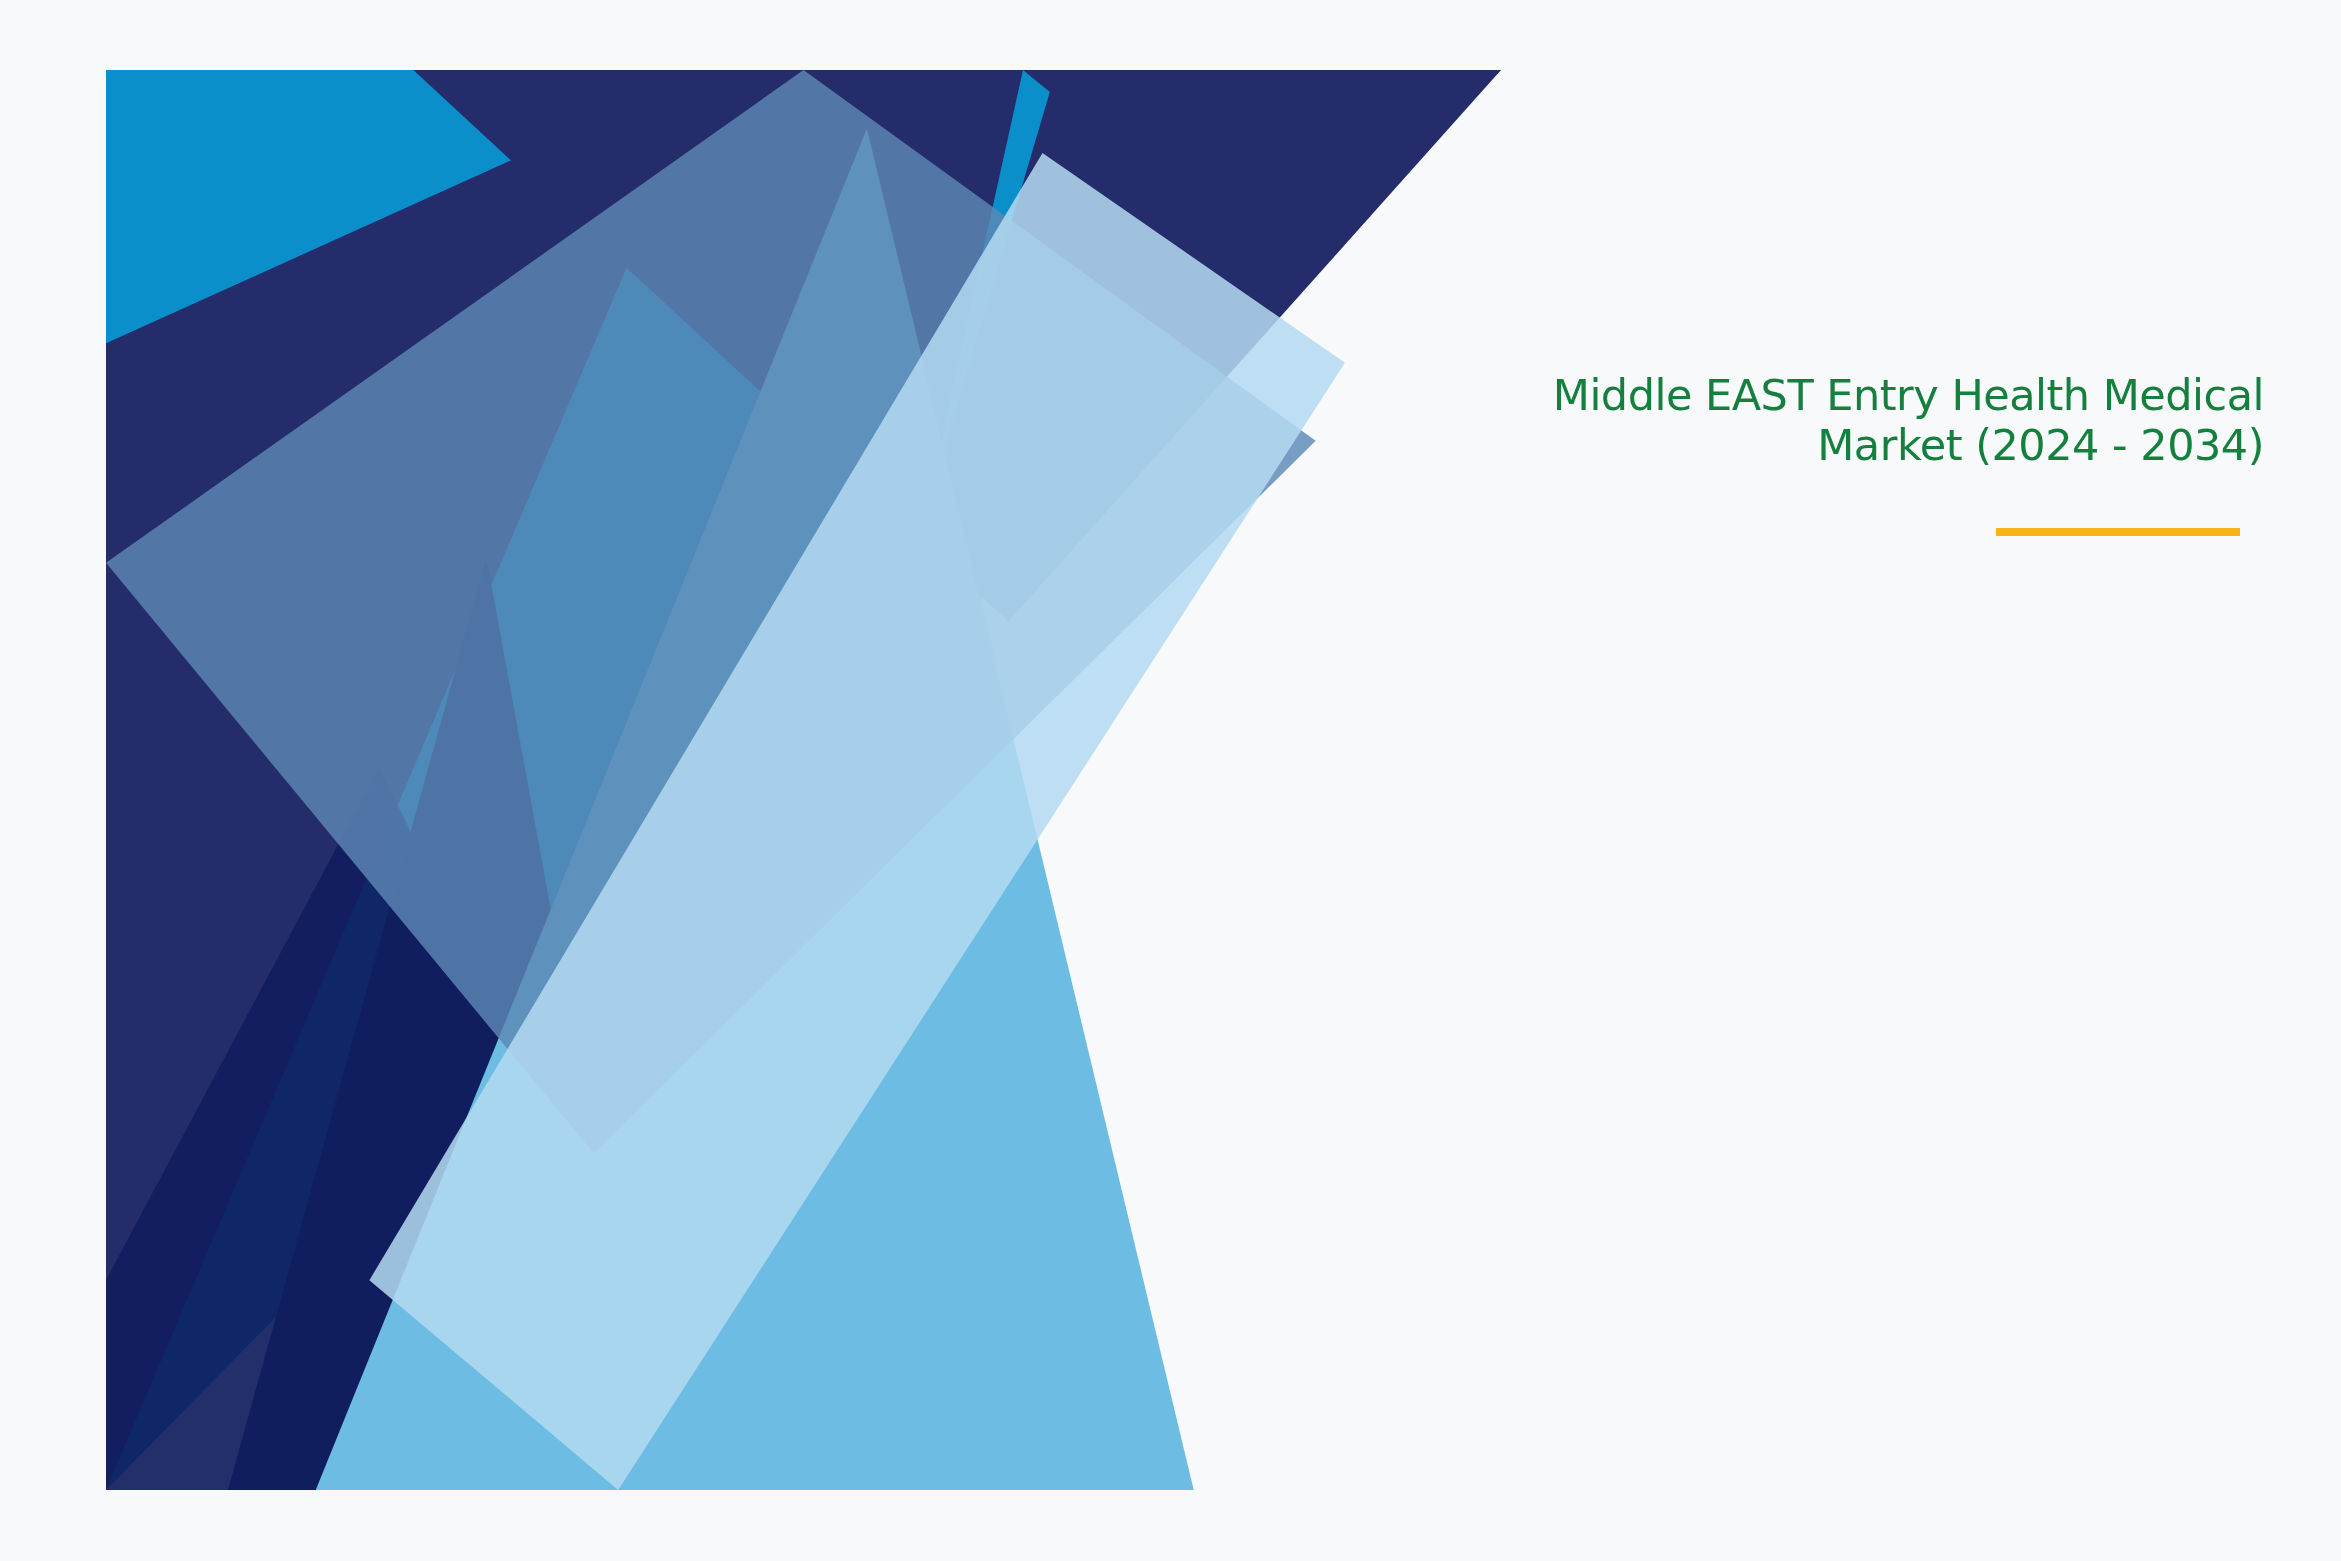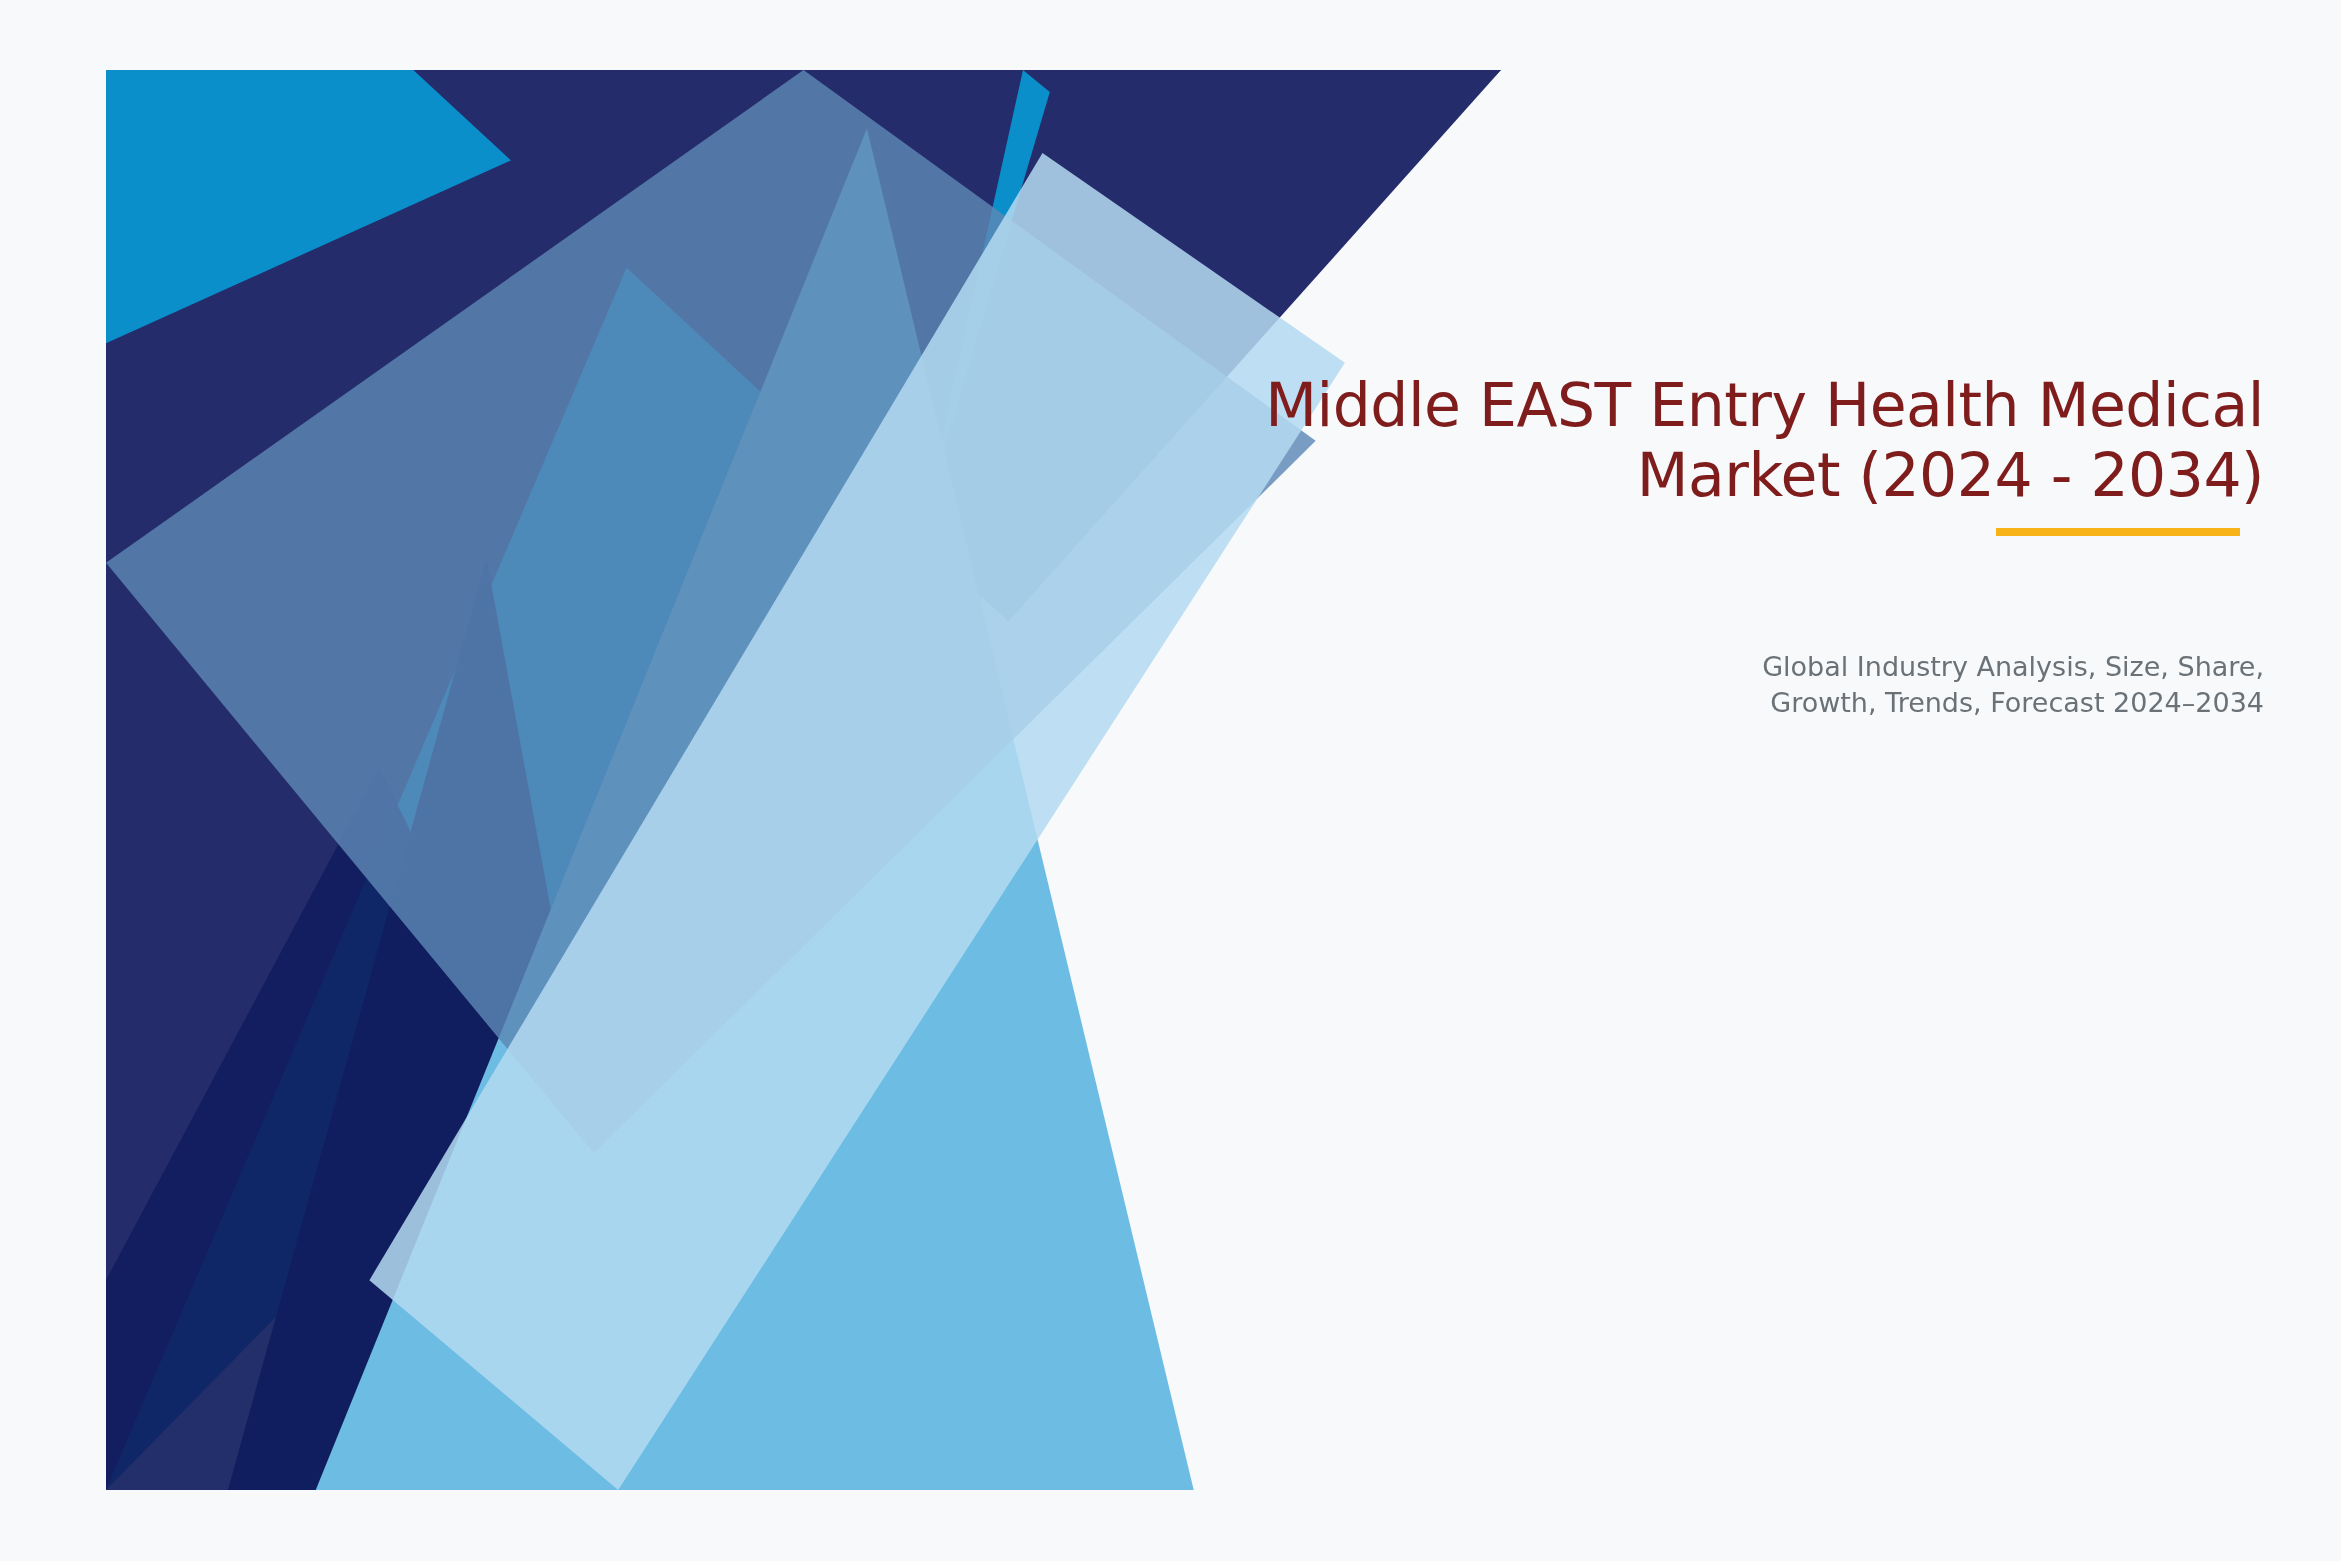--- a/index.html
+++ b/index.html
@@ -42,24 +42,24 @@
     left: 927px;
     top: 371px;
     width: 1337px;
     text-align: right;
   }
 
   .main-title {
     margin: 0;
     font-family: "DejaVu Sans", sans-serif;
     font-weight: 400;
-    font-size: 60px;
+    font-size: 43px;
     line-height: 1.16;
     letter-spacing: -0.5px;
-    color: #7f1d1d;
+    color: #15803d;
     white-space: pre-line;
     position: relative;
     z-index: 4;
   }
 
   
   #gold-rule {
     position: absolute;
     left: 1996px;
     top: 528px;
@@ -112,19 +112,15 @@
     </svg>
   </div>
 
   <div id="gold-rule"></div>
 
   <div id="title-block">
     <h1 class="main-title">Middle EAST Entry Health Medical
 Market (2024 - 2034)</h1>
   </div>
 
-  <div id="subtitle-block">
-    <p class="subtitle">Global Industry Analysis, Size, Share,
-Growth, Trends, Forecast 2024–2034</p>
-  </div>
 
 </div>
 
 
 </body></html>

